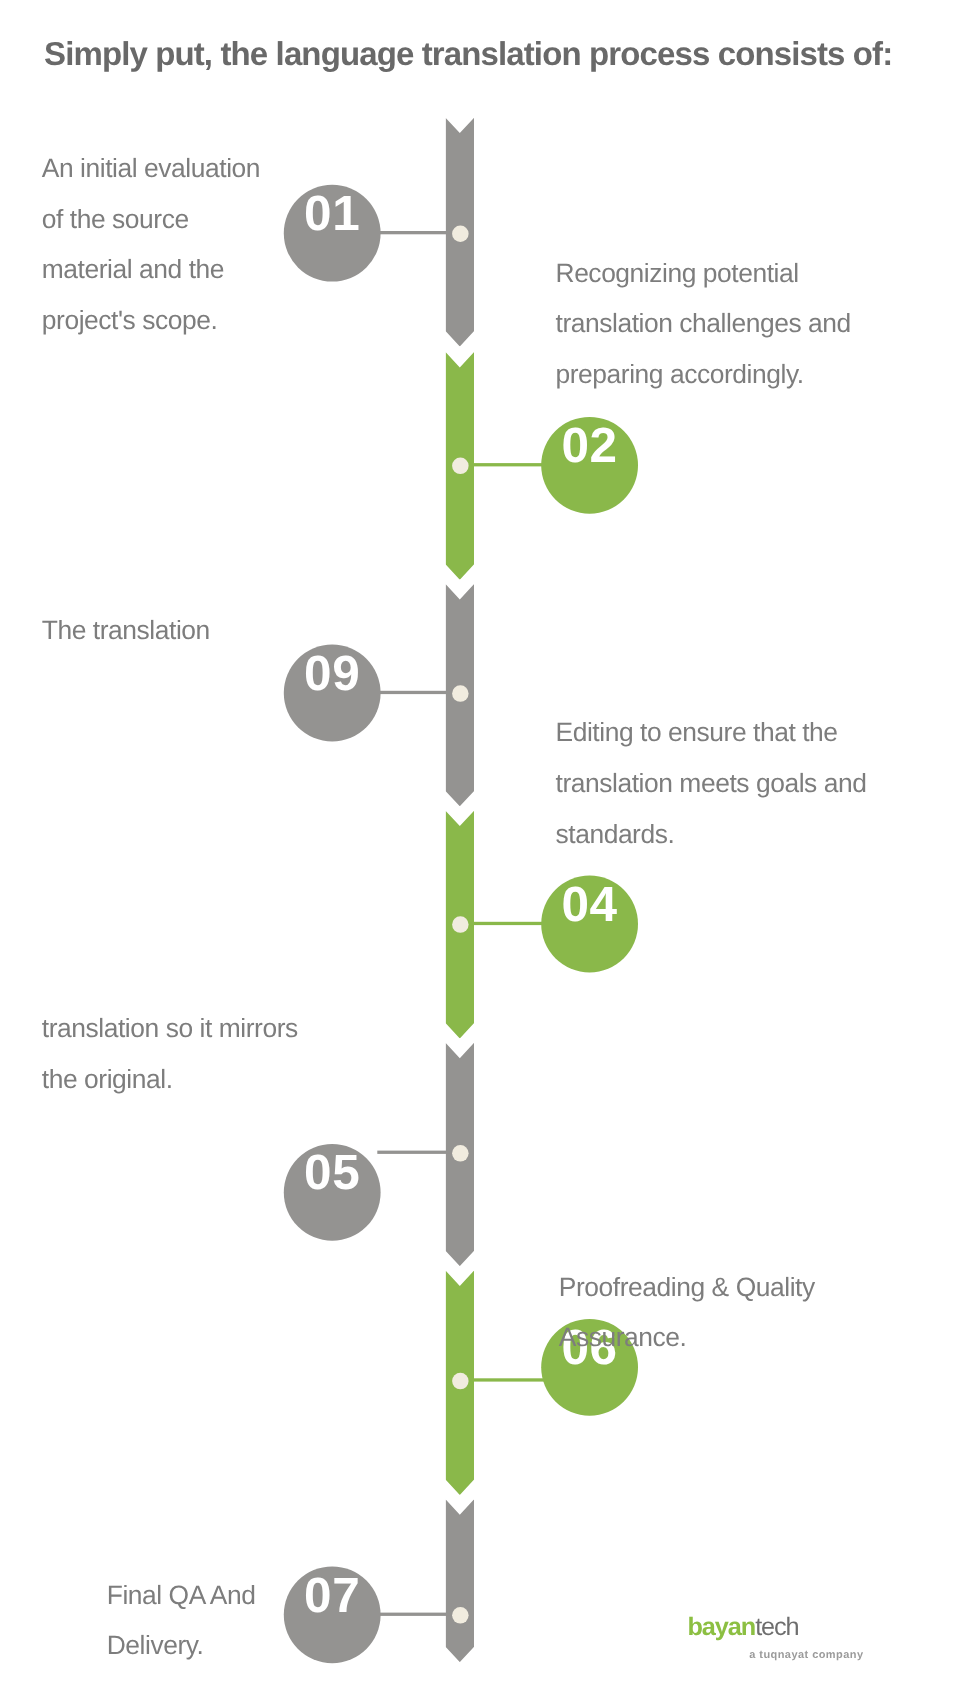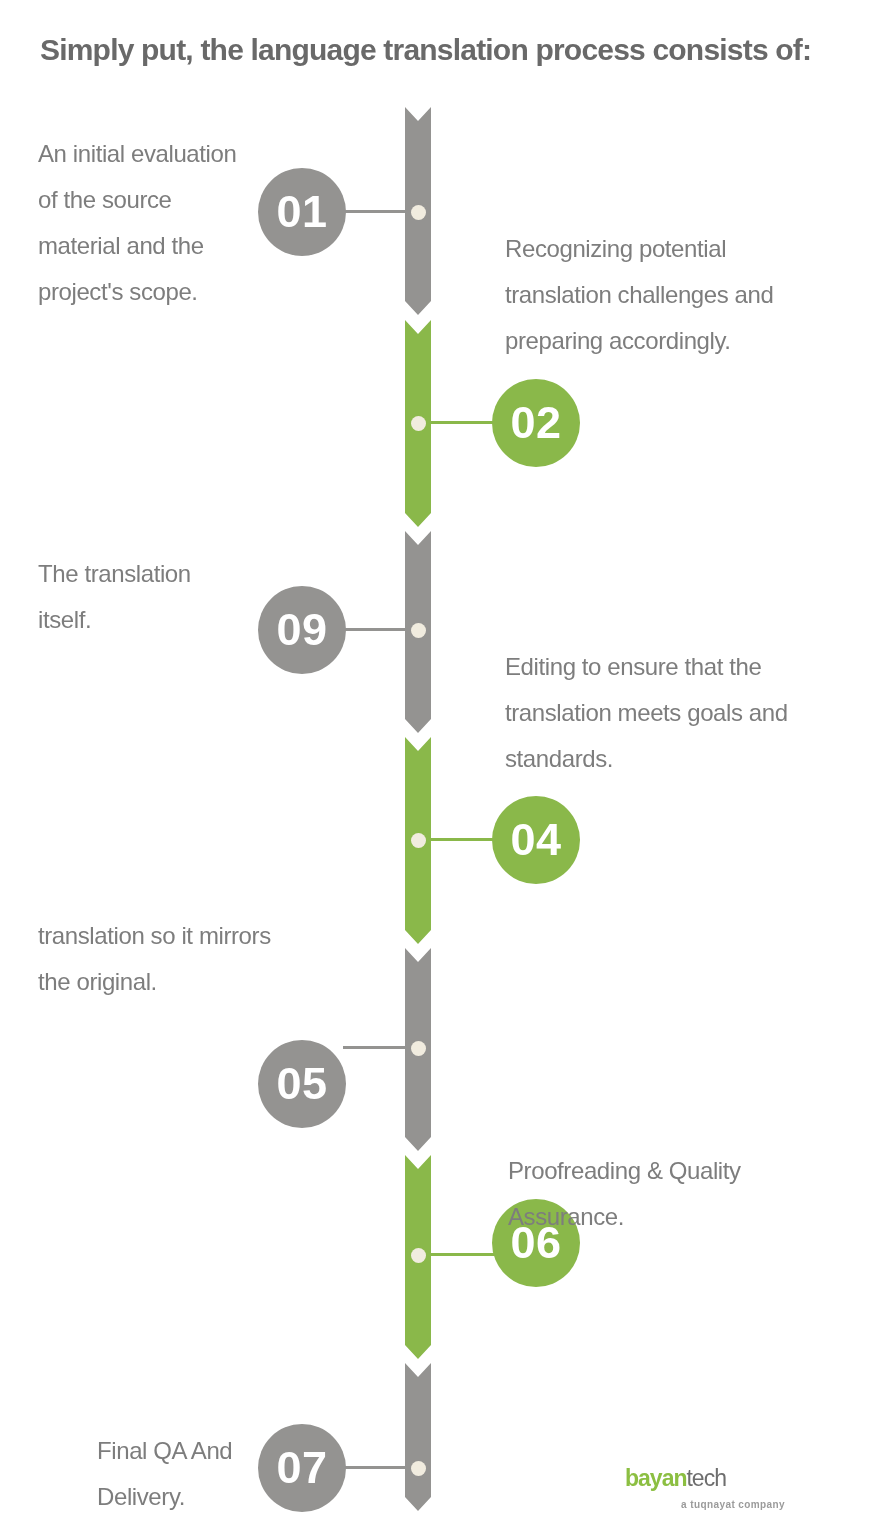--- a/index.html
+++ b/index.html
@@ -17,21 +17,21 @@
     font-size:30px; font-weight:600; color:var(--title);
     letter-spacing:-0.8px; white-space:nowrap;
   }
   .seg {
     position:absolute; left:405px; width:26px;
     clip-path:polygon(0 0, 50% 14px, 100% 0,
                       100% calc(100% - 14px), 50% 100%, 0 calc(100% - 14px));
   }
   .badge {
     position:absolute; width:88px; height:88px; border-radius:50%;
-    display:flex; align-items:center; justify-content:center;
+    display:flex; align-items:flex-start; justify-content:center;
   }
   .badge span {
     color:#ffffff; font-size:45px; font-weight:600; letter-spacing:0.5px;
   }
   .conn { position:absolute; height:3px; }
   .node {
     position:absolute; width:15px; height:15px; border-radius:50%;
     background:var(--dot);
   }
   .desc { position:absolute; color:var(--body); font-size:24px; letter-spacing:-0.4px; }
@@ -76,21 +76,20 @@
         <div class="line">preparing accordingly.</div>
       </div>
       <div class="seg" style="top: 531px; height: 202px; background: var(--gray);"></div>
       <div class="conn" style="top: 628px; background: var(--gray); left: 343px; width: 75px;"></div>
       <div class="badge" style="left: 258px; top: 586px; background: var(--gray);">
         <span>09</span>
       </div>
       <div class="node" style="left: 410.5px; top: 622.5px;"></div>
       <div class="desc" style="left: 38px; top: 551px;">
         <div class="line">The translation</div>
-        <div class="line">itself.</div>
       </div>
       <div class="seg" style="top: 737px; height: 207px; background: var(--green);"></div>
       <div class="conn" style="top: 838px; background: var(--green); left: 418px; width: 77px;"></div>
       <div class="badge" style="left: 492px; top: 796px; background: var(--green);">
         <span>04</span>
       </div>
       <div class="node" style="left: 410.5px; top: 832.5px;"></div>
       <div class="desc" style="left: 505px; top: 644px;">
         <div class="line">Editing to ensure that the</div>
         <div class="line">translation meets goals and</div>

